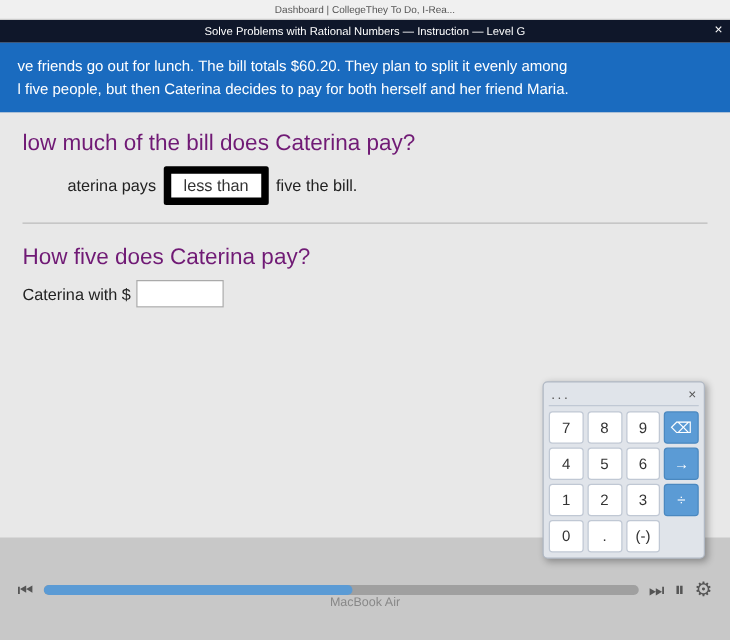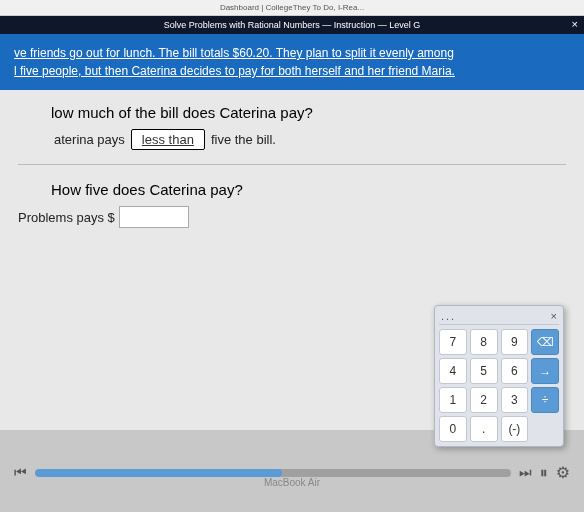--- a/index.html
+++ b/index.html
@@ -39,60 +39,57 @@
       cursor: pointer;
     }
 
     
     .header-banner {
       background: #1a6bbf;
       color: white;
       font-size: 12px;
       line-height: 1.5;
       padding: 10px 14px 10px 14px;
-      text-decoration: underline;
     }
 
     
     .main-content {
       background: #e8e8e8;
       padding: 14px 18px;
       min-height: 340px;
     }
 
     .question-section {
       margin-bottom: 14px;
     }
 
     .question-text {
-      font-size: 15px;
-      color: #000000;
+      font-size: 18px;
+      color: #701a75;
       margin-bottom: 8px;
-      margin-left: 33px;
     }
 
     .answer-row {
       display: flex;
       align-items: center;
       gap: 6px;
       font-size: 13px;
       color: #222;
       margin-left: 36px;
     }
 
     .answer-box {
       background: white;
-      border: 1px solid #000000;
+      border: 6px solid #000000;
       padding: 2px 10px;
       font-size: 13px;
       color: #333;
       min-width: 64px;
       text-align: center;
       border-radius: 2px;
-      text-decoration: underline;
     }
 
     .divider {
       border: none;
       border-top: 1px solid #bbb;
       margin: 10px 0;
     }
 
     .second-question {
       margin-top: 16px;
@@ -285,21 +282,21 @@
       <span class="answer-box">less than</span>
       <span>five the bill.</span>
     </div>
   </div>
 
   <hr class="divider">
 
   <div class="second-question">
     <div class="question-text">How five does Caterina pay?</div>
     <div class="pay-input-row">
-      <span>Problems pays $</span>
+      <span>Caterina with $</span>
       <input class="pay-input" type="text" value="" style="">
     </div>
   </div>
 
 </div>
 
 <div class="numpad">
   <div class="numpad-header">
     <span class="numpad-dots">...</span>
     <span class="numpad-x">×</span>

